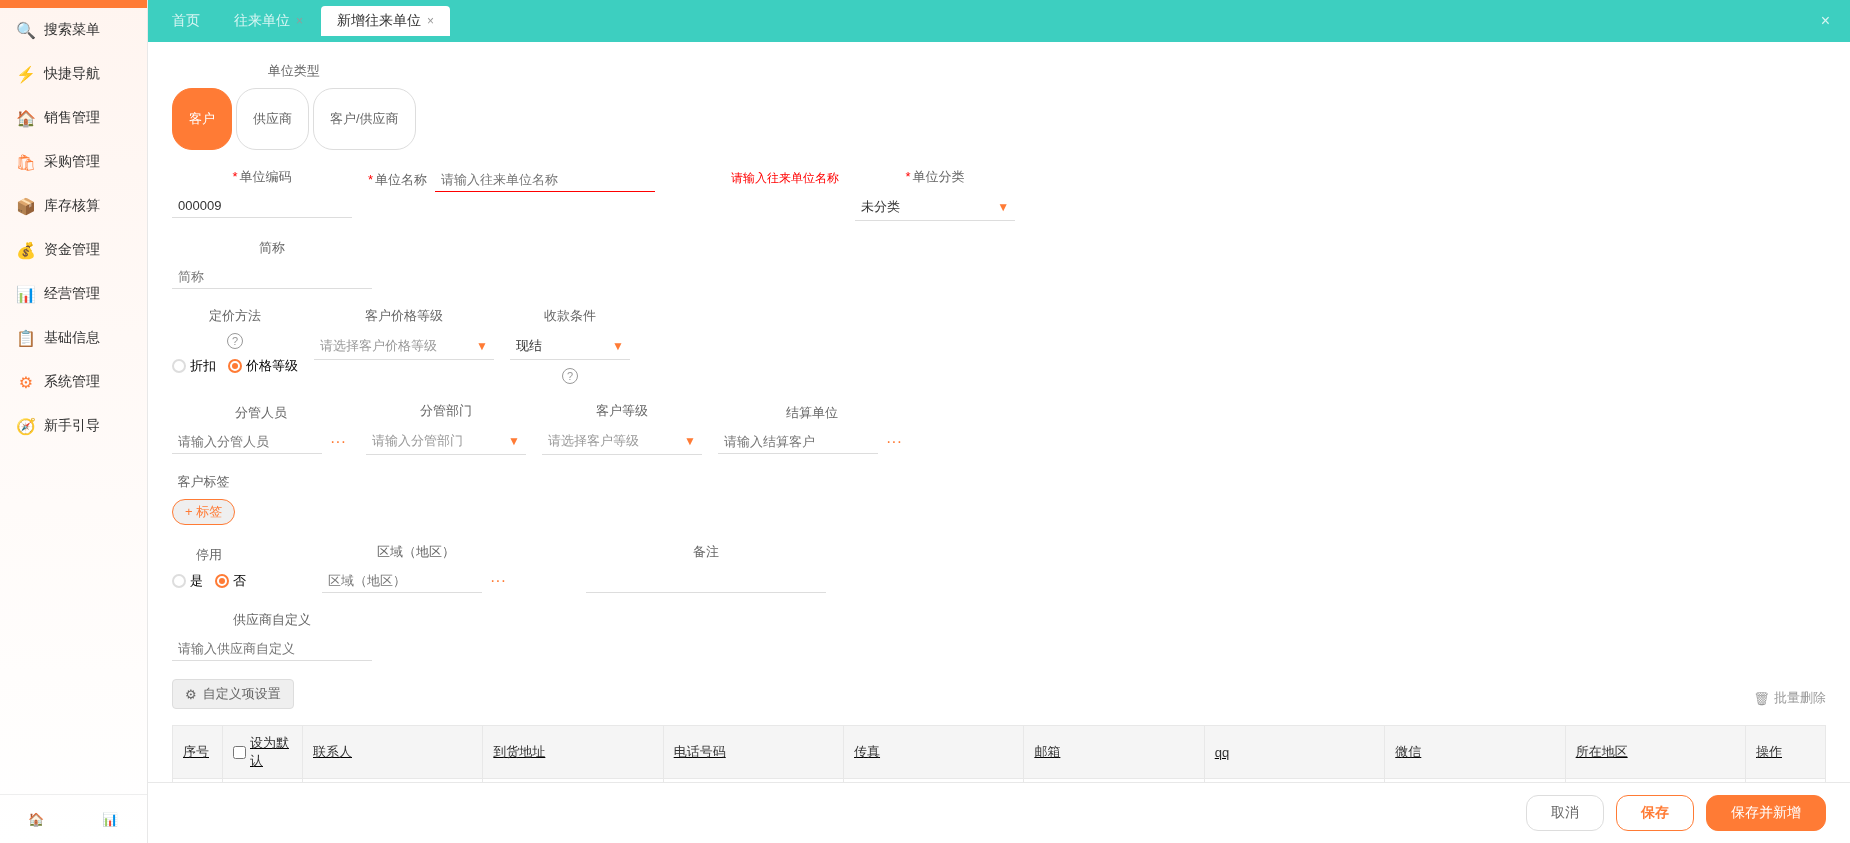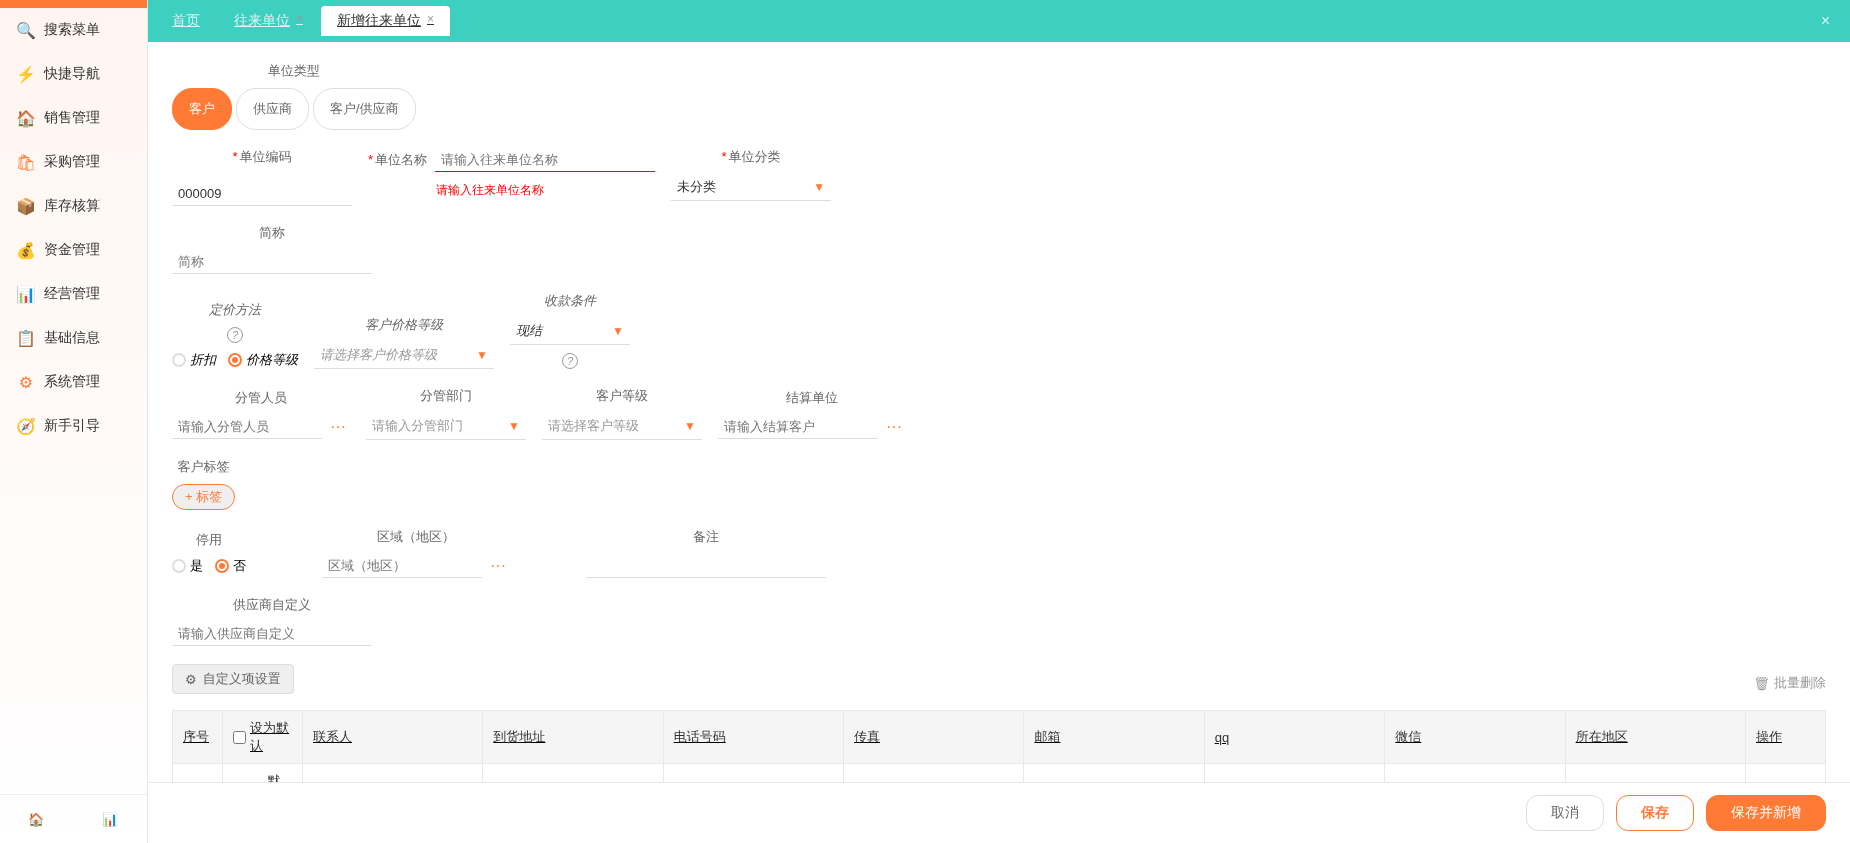--- a/index.html
+++ b/index.html
@@ -50,27 +50,27 @@
       background: #3dcfc0;
       display: flex;
       align-items: center;
       height: 42px;
       padding: 0 8px;
       gap: 2px;
       flex-shrink: 0;
     }
     .tab {
       display: flex;
+      align-items: center;
       gap: 6px;
       padding: 6px 16px;
       cursor: pointer;
       color: rgba(255,255,255,0.8);
       font-size: 14px;
       border-radius: 4px 4px 0 0;
-      text-decoration: underline;
     }
     .tab.active {
       background: #fff;
       color: #333;
       font-weight: 500;
     }
     .tab .close-icon { font-size: 12px; color: #999; }
     .tab-close-btn { margin-left: auto; color: rgba(255,255,255,0.8); cursor: pointer; font-size: 16px; padding: 0 12px; }
 
     
@@ -144,21 +144,21 @@
       min-width: 120px;
       color: #999;
       font-size: 13px;
     }
     .form-select .select-arrow { color: #ff7b35; font-size: 12px; }
     .form-select.has-value { color: #333; }
 
     
     .unit-type-btns { display: flex; gap: 4px; }
     .unit-btn {
-      padding: 11px 16px;
+      padding: 21px 16px;
       border-radius: 20px;
       border: 1px solid #ddd;
       cursor: pointer;
       font-size: 13px;
       background: #fff;
       color: #666;
     }
     .unit-btn.active { background: #ff7b35; color: #fff; border-color: #ff7b35; }
 
     .radio-group { display: flex; align-items: center; gap: 12px; }
@@ -387,23 +387,23 @@
           <button class="unit-btn active">客户</button>
           <button class="unit-btn">供应商</button>
           <button class="unit-btn">客户/供应商</button>
         </div>
       </div>
     </div>
 
     <div class="form-row" style="align-items:flex-start;">
       <div class="form-item">
         <span class="form-label required">单位编码</span>
-        <input class="form-input" style="width: 180px; margin-top: 8px;" value="000009">
-      </div>
-      <div class="form-item" style="flex-direction:column; align-items:flex-start;justify-content:flex-end;">
+        <input class="form-input" style="width: 180px;" value="000009">
+      </div>
+      <div class="form-item" style="flex-direction:row; align-items:flex-start;justify-content:flex-end;">
         <div style="display:flex;align-items:center;gap:8px;">
           <span class="form-label required">单位名称</span>
           <input class="form-input error" style="width: 220px; border-bottom-color: red;" placeholder="请输入往来单位名称">
         </div>
         <span class="error-msg" style="margin-left:68px;">请输入往来单位名称</span>
       </div>
       <div class="form-item">
         <span class="form-label required">单位分类</span>
         <div class="form-select has-value" style="width:160px;">
           <span>未分类</span>
@@ -413,21 +413,21 @@
       </div>
     </div>
 
     <div class="form-row">
       <div class="form-item">
         <span class="form-label">简称</span>
         <input class="form-input" style="width: 200px;" placeholder="简称">
       </div>
     </div>
 
-    <div class="form-row" style="align-items:flex-end;font-style:italic;">
+    <div class="form-row" style="align-items:flex-start;">
       <div class="form-item">
         <span class="form-label">定价方法</span>
         <span class="help-icon">?</span>
         <div class="radio-group">
           <div class="radio-item">
             <div class="radio-circle"></div>
             <span>折扣</span>
           </div>
           <div class="radio-item">
             <div class="radio-circle checked"></div>

